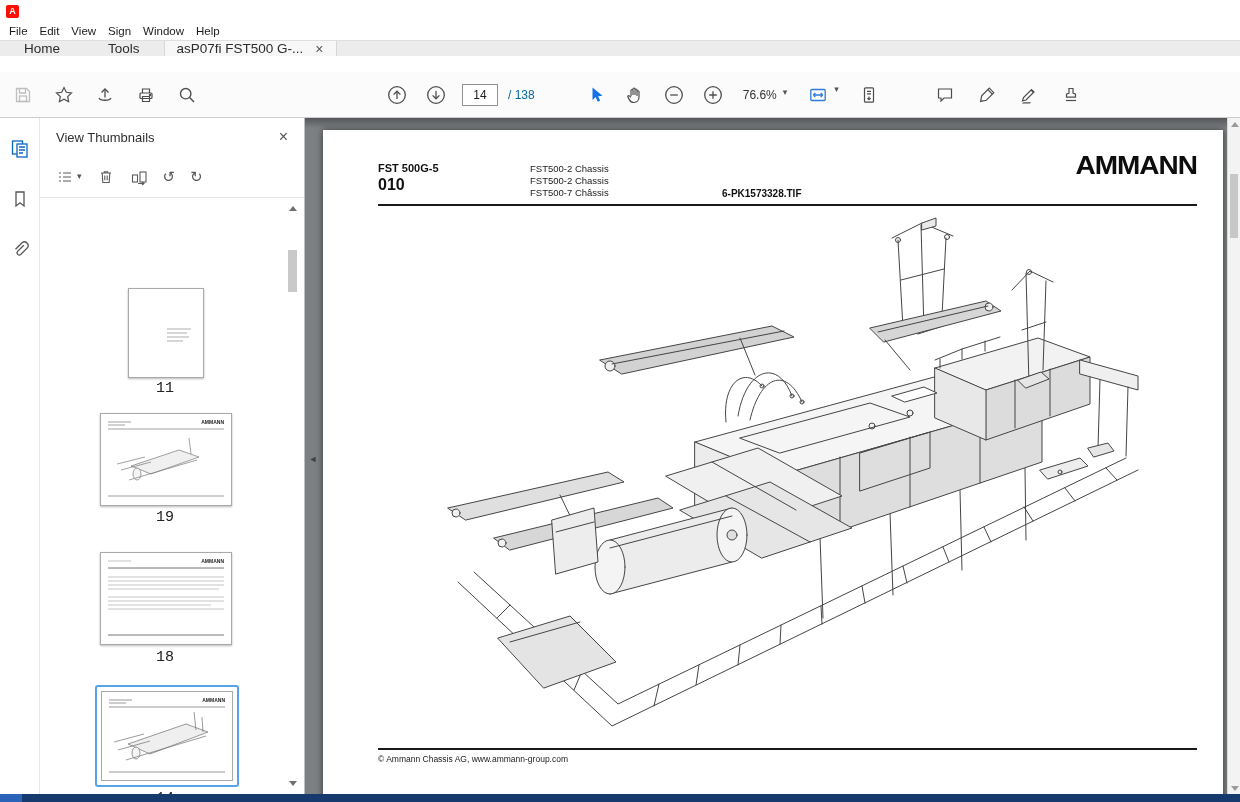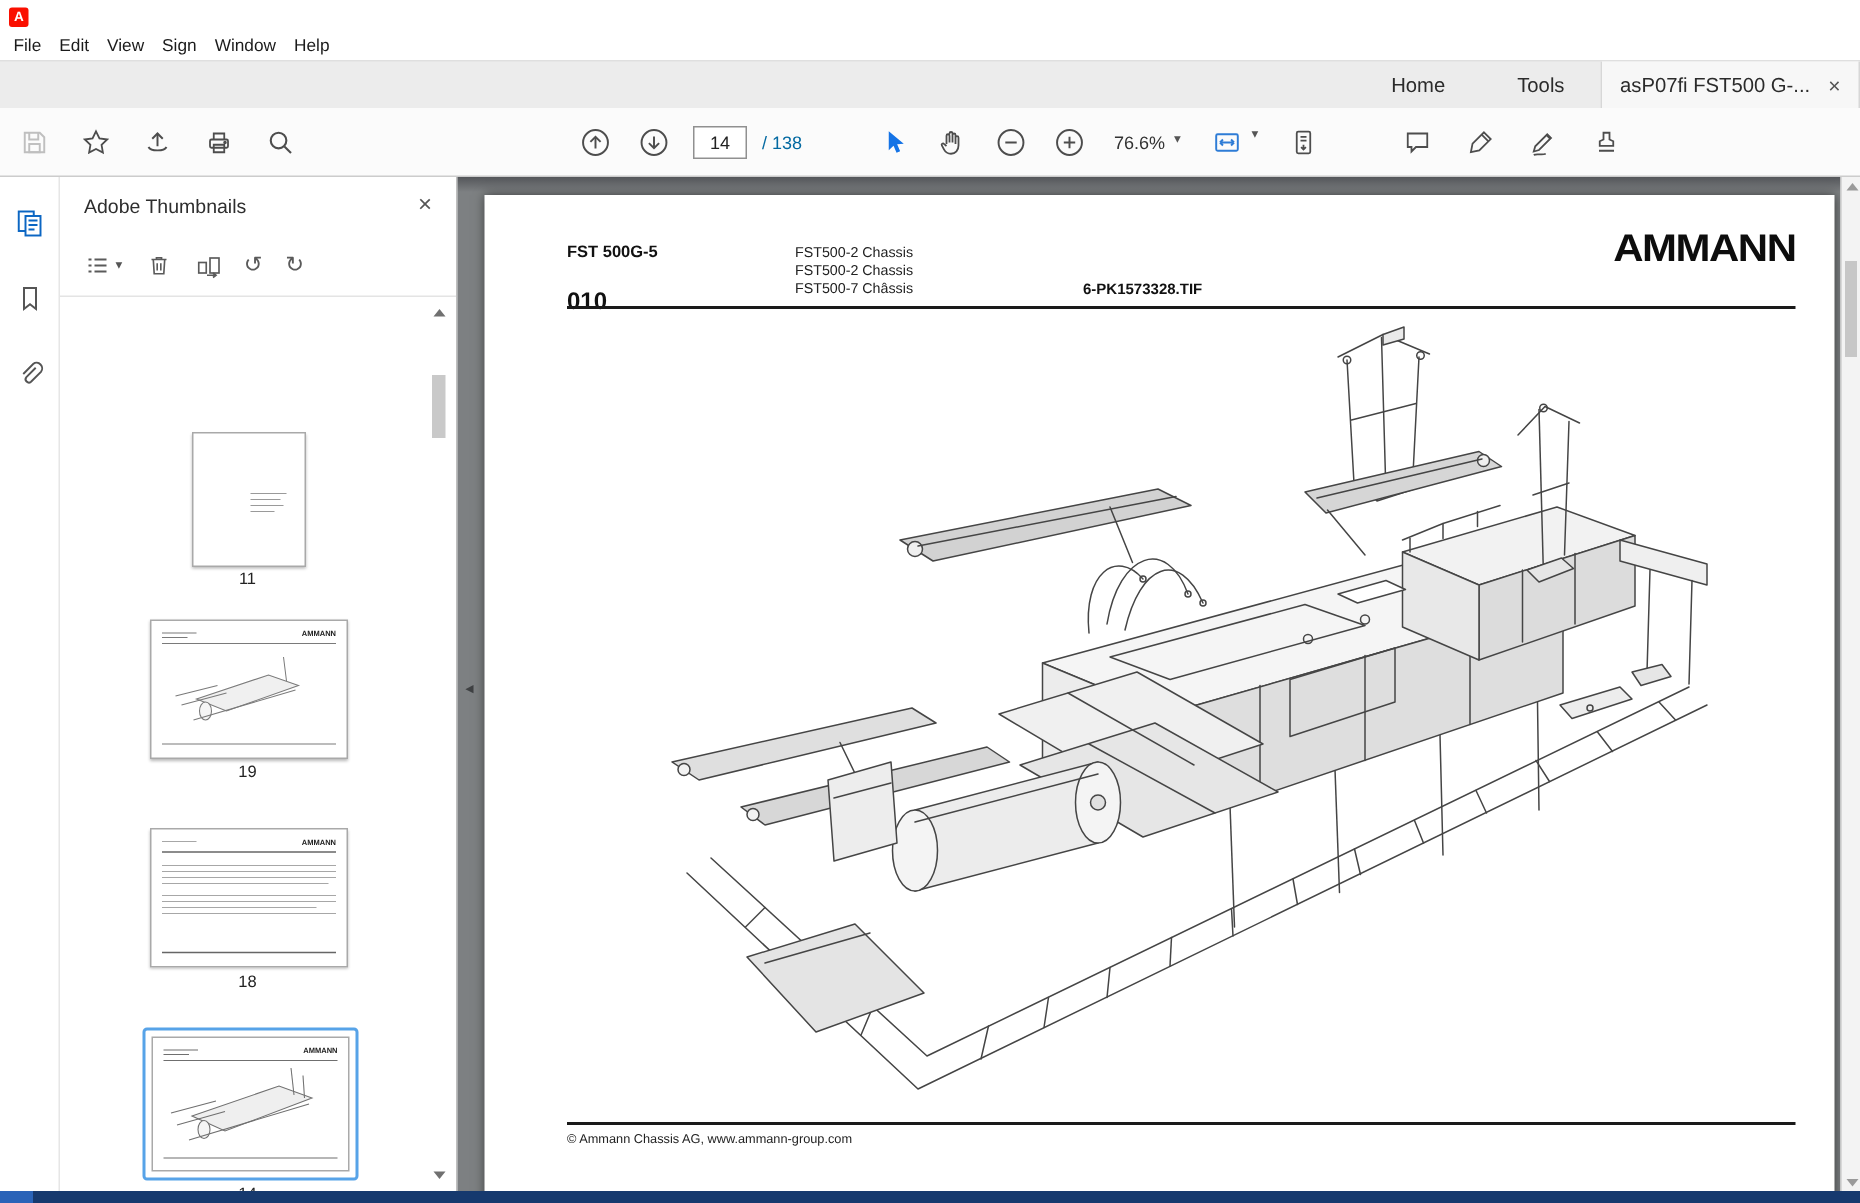--- a/index.html
+++ b/index.html
@@ -12,22 +12,22 @@
             font-size:11.5px;color:#1b1b1b;}
   .acro-ico{width:13px;height:13px;background:#fa0f00;border-radius:2px;color:#fff;
             font-size:9px;font-weight:bold;display:flex;align-items:center;justify-content:center;}
 
   
   .menubar{position:absolute;left:0;top:22px;width:100%;height:18px;background:#fff;
            display:flex;align-items:center;padding-left:7px;font-size:11.5px;color:#1b1b1b;}
   .menu-item{padding:0 10px 0 2px;cursor:default;}
 
   
-  .tabbar{position:absolute;left:0;top:40px;width:100%;height:32px;background:#ececec;
-          border-top:1px solid #dfdfdf;display:flex;align-items:stretch;font-size:13.5px;color:#2b2b2b;box-sizing:border-box;justify-content:flex-end;}
+  .tabbar{position:absolute;left:0;top:40px;width:100%;height:16px;background:#ececec;
+          border-top:1px solid #dfdfdf;display:flex;align-items:stretch;font-size:13.5px;color:#2b2b2b;box-sizing:border-box;}
   .tab{display:flex;align-items:center;padding:0 24px;cursor:default;}
   .tab.doc{background:#f7f7f7;border-left:1px solid #d7d7d7;border-right:1px solid #d7d7d7;
            padding:0 12px;gap:12px;max-width:178px;}
   .tab.doc .tab-label{max-width:130px;overflow:hidden;white-space:nowrap;text-overflow:ellipsis;}
   .tab-close{color:#555;font-size:14px;line-height:14px;}
 
   
   .toolbar{position:absolute;left:0;top:72px;width:100%;height:46px;background:#fbfbfb;
            border-bottom:1px solid #cccccc;box-sizing:border-box;}
   .tb-left{position:absolute;left:10px;top:0;height:45px;display:flex;align-items:center;gap:15px;}
@@ -57,39 +57,39 @@
   .panel-tools{position:absolute;top:38px;left:0;right:0;height:42px;display:flex;align-items:center;
                padding-left:16px;gap:15px;border-bottom:1px solid #e4e4e4;box-sizing:border-box;}
   .ptool{display:flex;align-items:center;gap:3px;color:#5a5a5a;}
   .rot-glyph{font-size:15px;color:#5a5a5a;line-height:15px;}
 
   .thumb-area{position:absolute;top:80px;left:0;right:0;bottom:0;overflow:hidden;}
   .thumb{position:absolute;background:#fff;border:1px solid #a9a9a9;box-shadow:0 1px 2px rgba(0,0,0,.28);}
   .thumb svg{display:block;width:100%;height:100%;}
   .thumb-sel{position:absolute;border:2px solid #57a3e8;border-radius:3px;padding:4px;background:#fff;}
   .thumb-sel .thumb-inner{position:relative;background:#fff;border:1px solid #a9a9a9;width:130px;height:88px;}
-  .thumb-caption{position:absolute;font-size:11px;color:#222;width:140px;text-align:center;}
+  .thumb-caption{position:absolute;font-size:15px;color:#222;width:140px;text-align:center;font-family:Liberation Mono, monospace;}
 
   .panel-scrollbar{position:absolute;right:4px;top:84px;bottom:4px;width:15px;}
   .ps-arrow{position:absolute;left:0;width:15px;height:13px;display:flex;align-items:center;justify-content:center;}
   .tri-up{width:0;height:0;border-left:4px solid transparent;border-right:4px solid transparent;border-bottom:5px solid #707070;}
   .tri-down{width:0;height:0;border-left:4px solid transparent;border-right:4px solid transparent;border-top:5px solid #707070;}
   .ps-thumb{position:absolute;left:3px;right:3px;top:48px;height:42px;background:#c9c9c9;}
 
   
   .docarea{position:absolute;left:305px;top:0;right:0;height:100%;background:#7d8082;overflow:hidden;}
   .docarea-shadow{position:absolute;left:0;top:0;right:0;height:10px;
                   background:linear-gradient(#54565a,rgba(84,86,90,0));}
   .collapse-handle{position:absolute;left:1px;top:328px;width:14px;height:26px;display:flex;
                    align-items:center;justify-content:center;font-size:9px;color:#3f4143;}
 
   .page{position:absolute;left:18px;top:12px;width:900px;height:700px;background:#fff;
         box-shadow:0 0 7px rgba(0,0,0,.55);}
   .hdr-model{position:absolute;left:55px;top:32px;font-size:11px;font-weight:bold;color:#111;}
-  .hdr-code{position:absolute;left:55px;top:63px;font-size:16px;font-weight:bold;color:#111;}
+  .hdr-code{position:absolute;left:55px;top:46px;font-size:16px;font-weight:bold;color:#111;}
   .hdr-desc1{position:absolute;left:207px;top:33px;font-size:9.5px;color:#222;}
   .hdr-desc2{position:absolute;left:207px;top:45px;font-size:9.5px;color:#222;}
   .hdr-desc3{position:absolute;left:207px;top:57px;font-size:9.5px;color:#222;}
   .hdr-tif{position:absolute;left:399px;top:58px;font-size:10px;font-weight:bold;color:#111;}
   .hdr-brand{position:absolute;right:26px;top:20px;font-size:28px;font-weight:900;color:#0d0d0d;
              letter-spacing:-1px;transform:scaleY(.92);}
   .hdr-rule{position:absolute;left:55px;right:26px;top:74px;height:2px;background:#1a1a1a;}
   .ftr-rule{position:absolute;left:55px;right:26px;top:618px;height:2px;background:#1a1a1a;}
   .ftr-text{position:absolute;left:55px;top:624px;font-size:8.5px;color:#222;}
   .drawing{position:absolute;left:117px;top:80px;width:700px;height:535px;}
@@ -275,21 +275,21 @@
       </div>
       <div class="tbtn">
         <svg width="20" height="20" viewBox="0 0 20 20" fill="none" stroke="#555" stroke-width="1.3">
             <path d="M13.8 6.2l-6.2 6.2a2.2 2.2 0 003.1 3.1l6.6-6.6a3.7 3.7 0 00-5.2-5.2L5.5 10.3"></path>
           </svg>
       </div>
     </div>
 
     <div class="panel">
       <div class="panel-header">
-        <span>Adobe Thumbnails</span>
+        <span>View Thumbnails</span>
         <span class="panel-close">×</span>
       </div>
       <div class="panel-tools">
         <div class="ptool">
           <svg width="18" height="18" viewBox="0 0 18 18" fill="none" stroke="#5a5a5a" stroke-width="1.2">
               <path d="M3 5h2M3 9h2M3 13h2"></path>
               <path d="M7 5h8M7 9h8M7 13h8"></path>
             </svg>
           <span class="caret">▾</span>
         </div>

